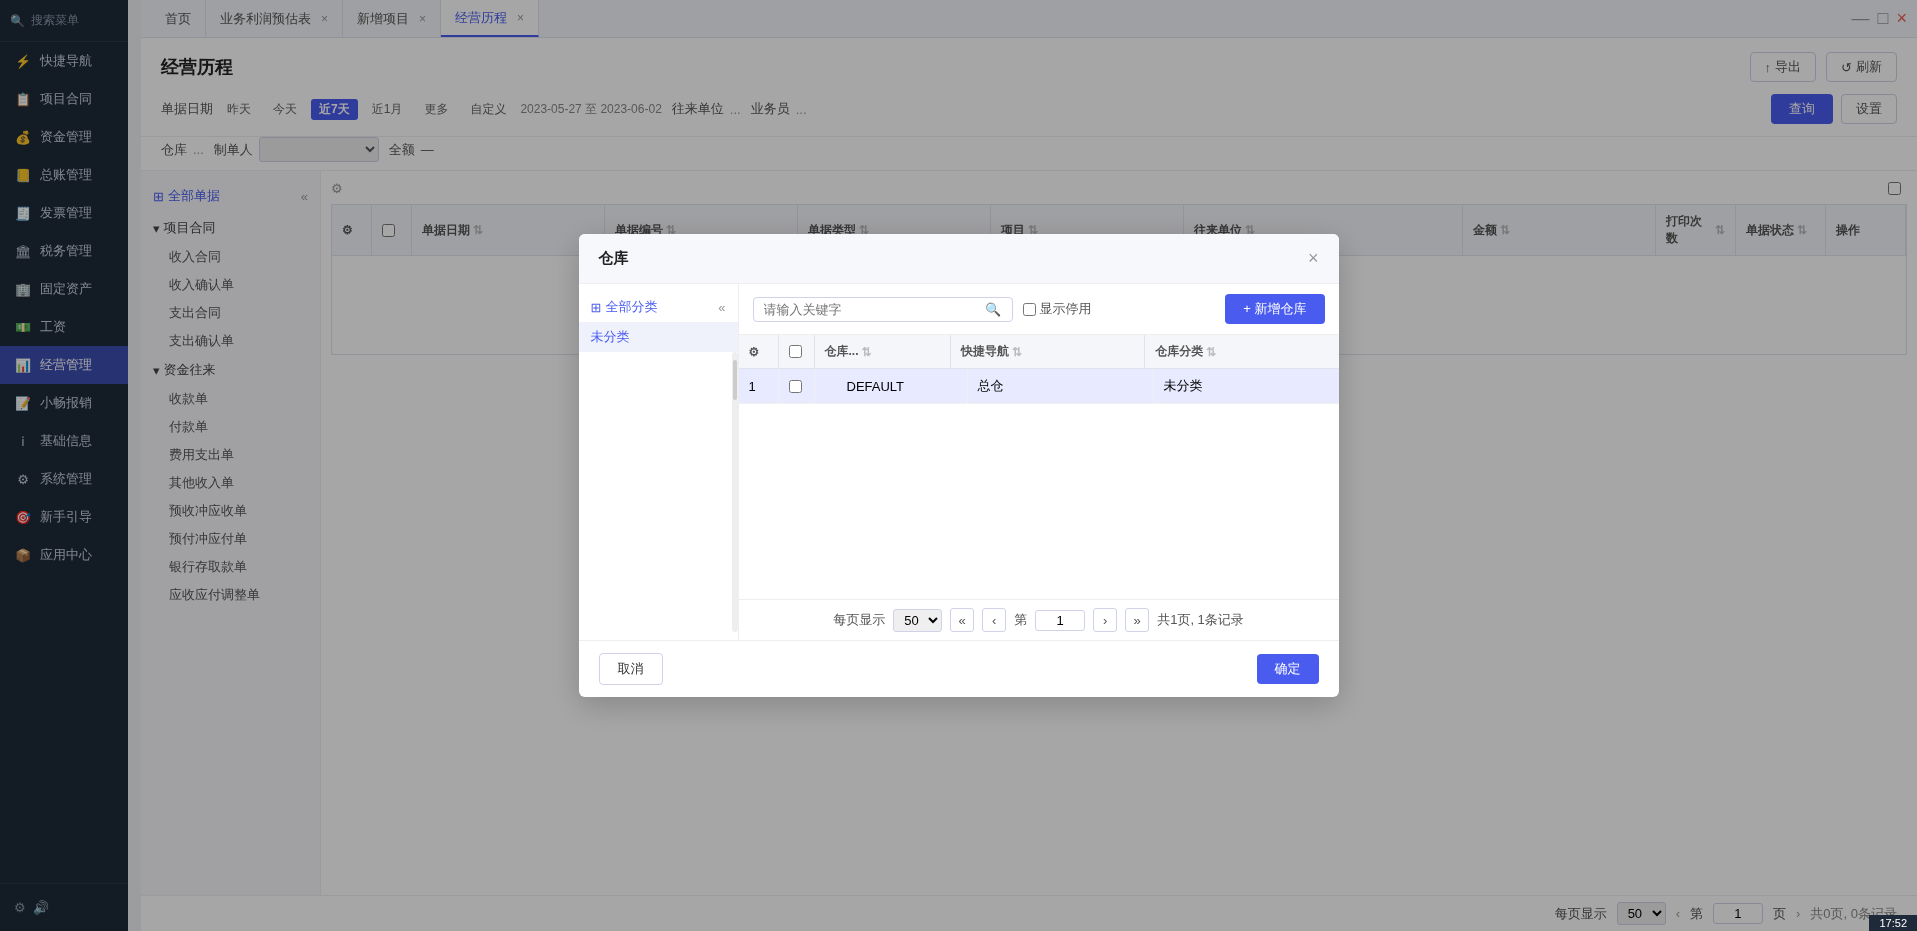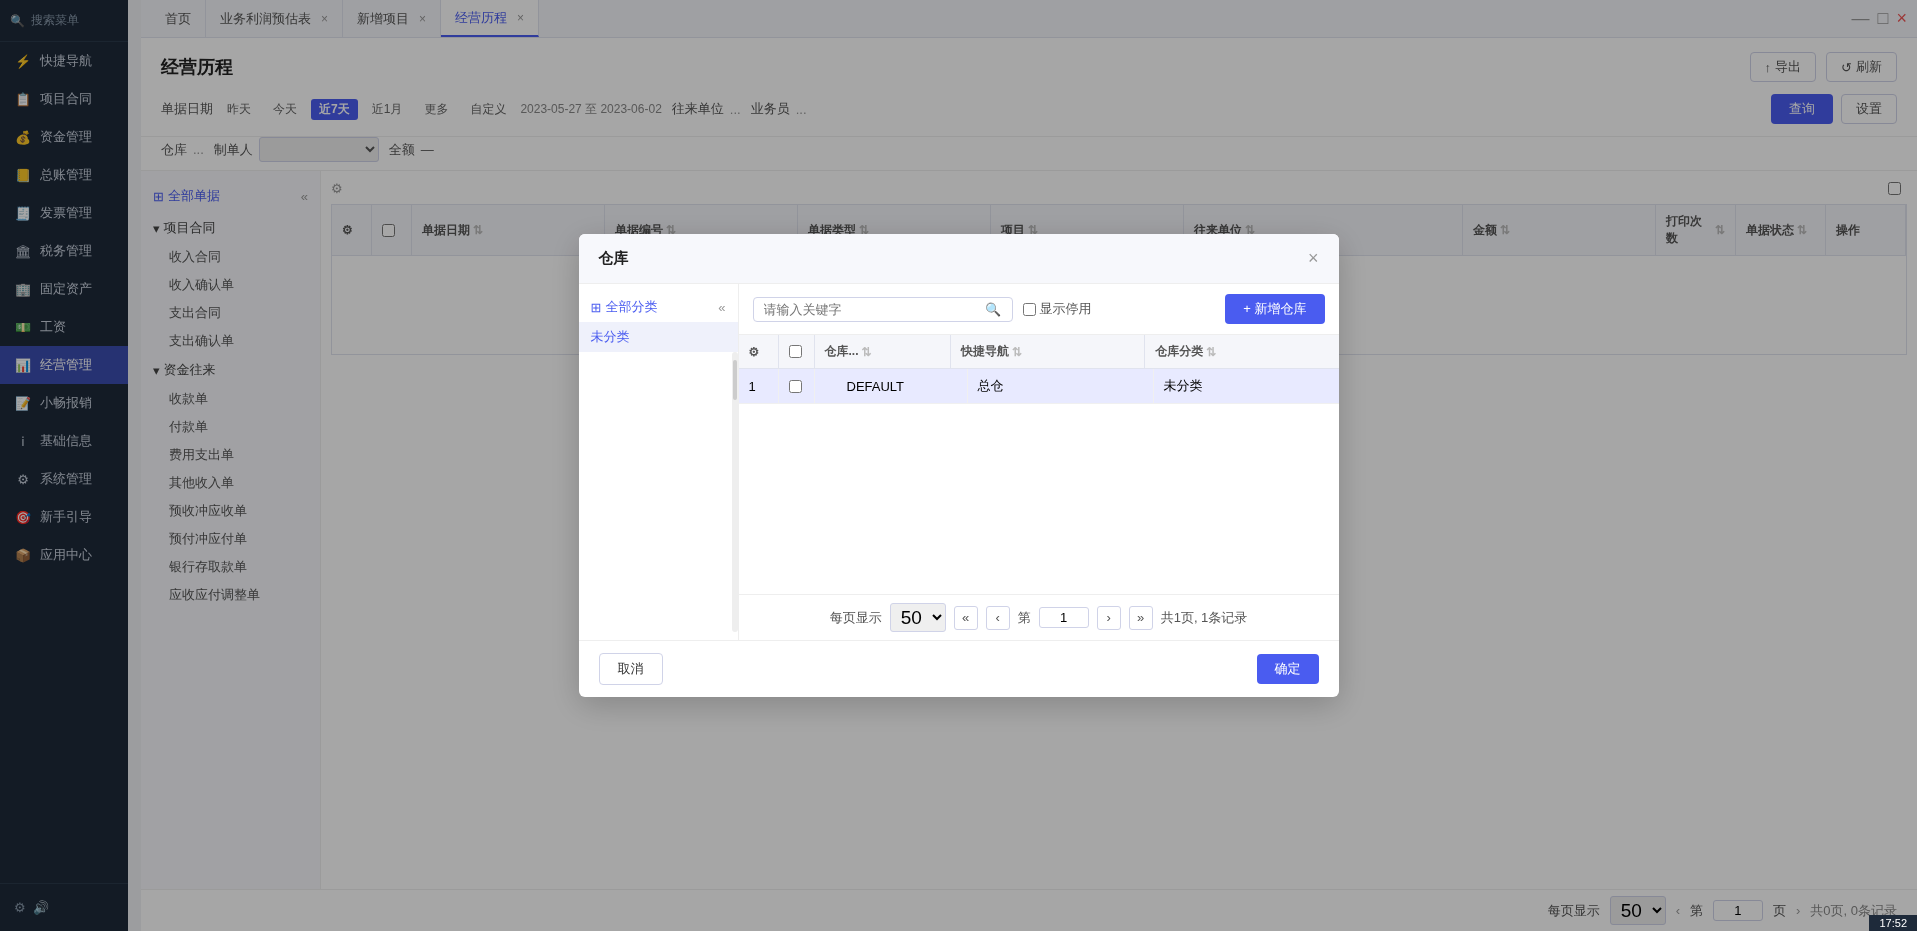--- a/index.html
+++ b/index.html
@@ -91,21 +91,21 @@
     .modal-table-header { display: flex; background: #f5f6fa; border-bottom: 1px solid #e0e3ee; font-size: 12px; font-weight: bold; color: #555; }
     .modal-th { padding: 8px 10px; display: flex; align-items: center; gap: 3px; border-right: 1px solid #e0e3ee; }
     .modal-th:last-child { border-right: none; }
     .modal-row { display: flex; border-bottom: 1px solid #f0f0f0; }
     .modal-row.selected-row { background: #e8eaff; }
     .modal-td { padding: 8px 10px; font-size: 13px; display: flex; align-items: center; border-right: 1px solid #f0f0f0; }
     .modal-td:last-child { border-right: none; }
     .modal-footer-pagination { display: flex; align-items: center; justify-content: center; padding: 8px 14px; border-top: 1px solid #eee; gap: 8px; font-size: 13px; color: #555; }
     .modal-footer-actions { display: flex; align-items: center; justify-content: space-between; padding: 12px 20px; border-top: 1px solid #eee; gap: 10px; }
     .page-input { width: 50px; border: 1px solid #d0d3e8; border-radius: 3px; padding: 2px 6px; text-align: center; font-size: 13px; }
-    .per-page-select { border: 1px solid #d0d3e8; border-radius: 3px; padding: 2px 6px; font-size: 19px; }
+    .per-page-select { border: 1px solid #d0d3e8; border-radius: 3px; padding: 2px 6px; font-size: 13px; }
     .page-btn { width: 24px; height: 24px; display: flex; align-items: center; justify-content: center; border: 1px solid #d0d3e8; border-radius: 3px; cursor: pointer; color: #555; background: #fff; }
 
     
     .system-tray { position: fixed; bottom: 0; right: 0; background: #1e2a3a; color: #fff; padding: 2px 10px; font-size: 11px; display: flex; align-items: center; gap: 6px; z-index: 200; }
   </style>
 </head>
 <body>
 
 <div class="app-container">
   <div class="sidebar">

